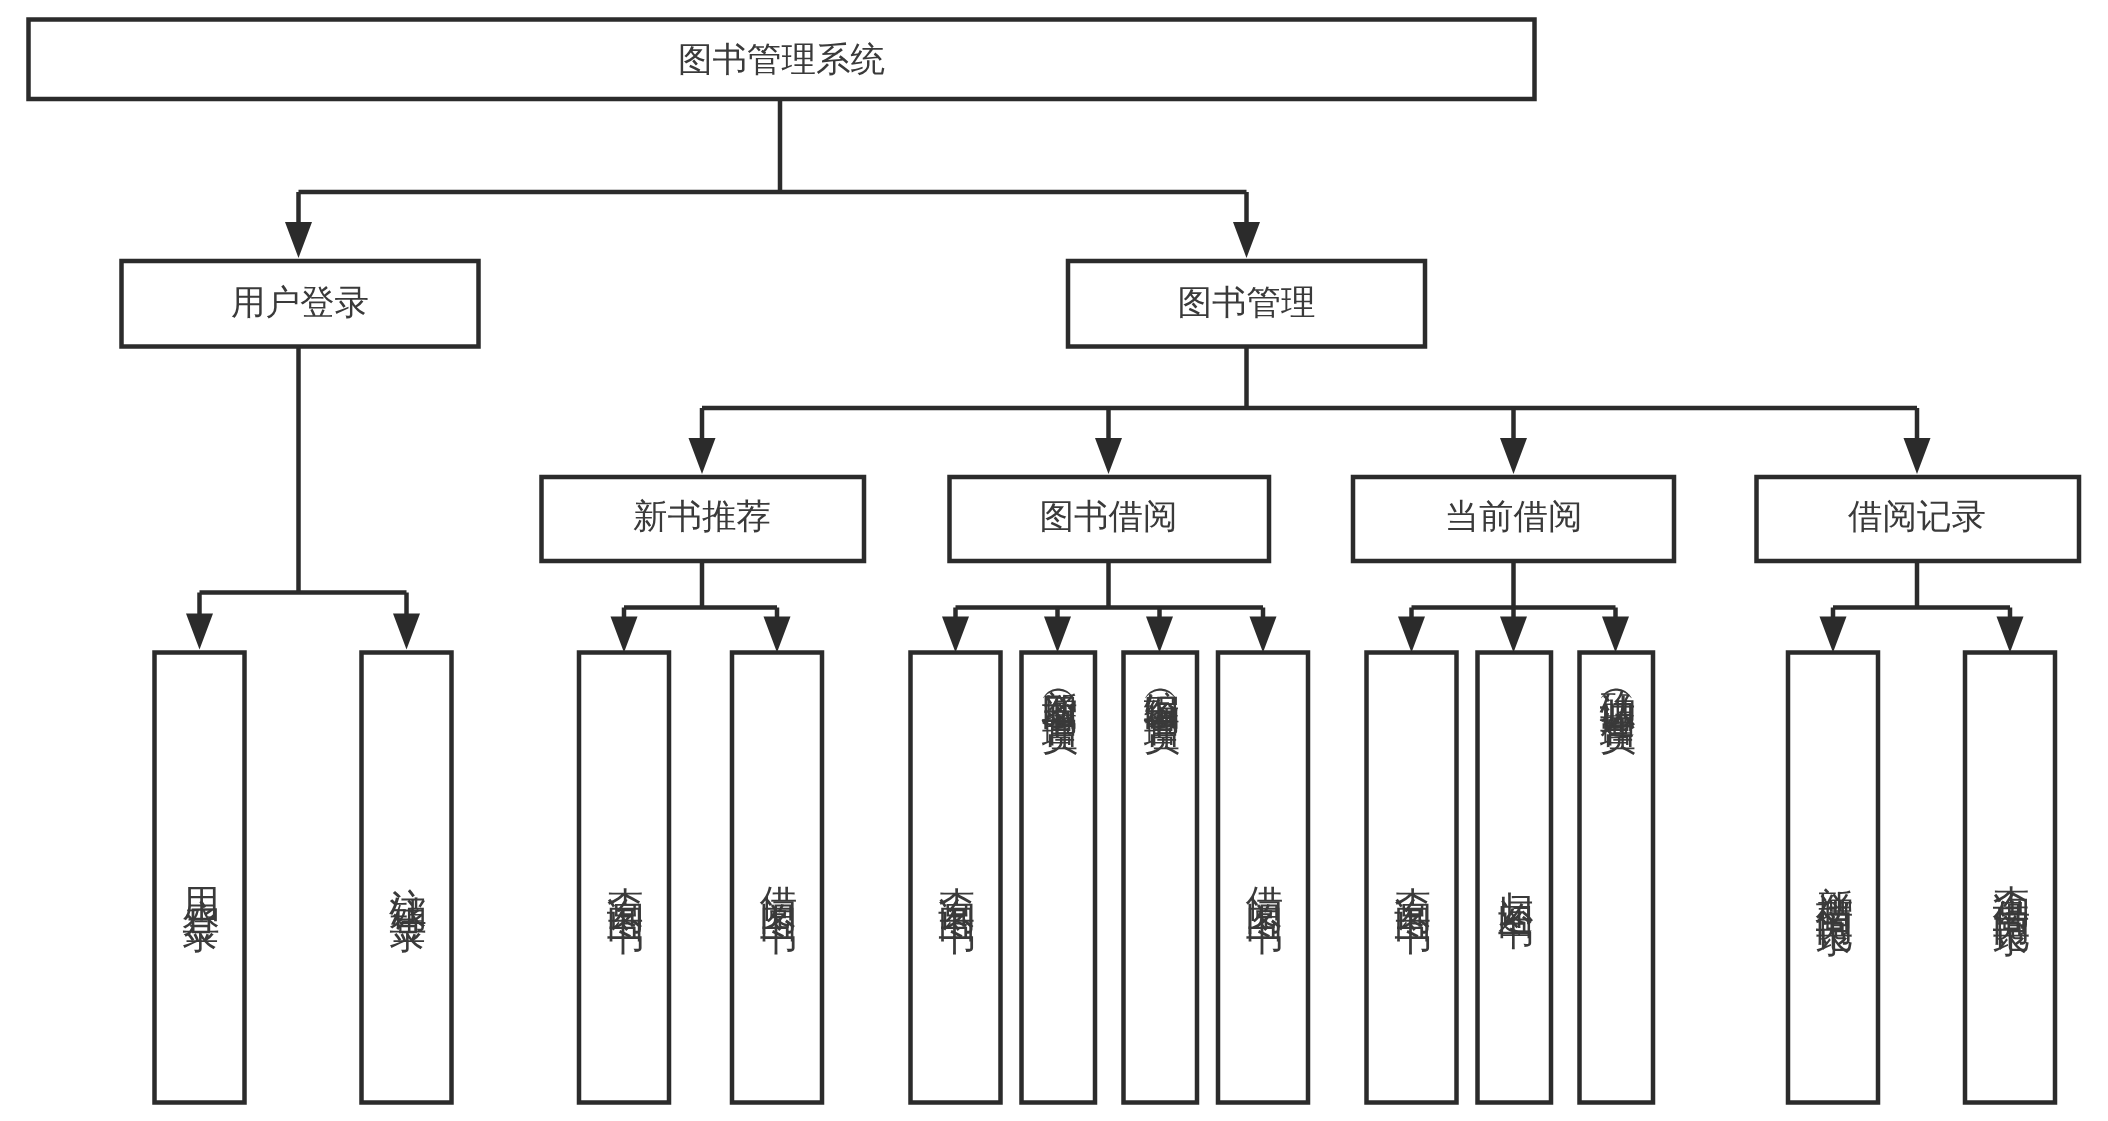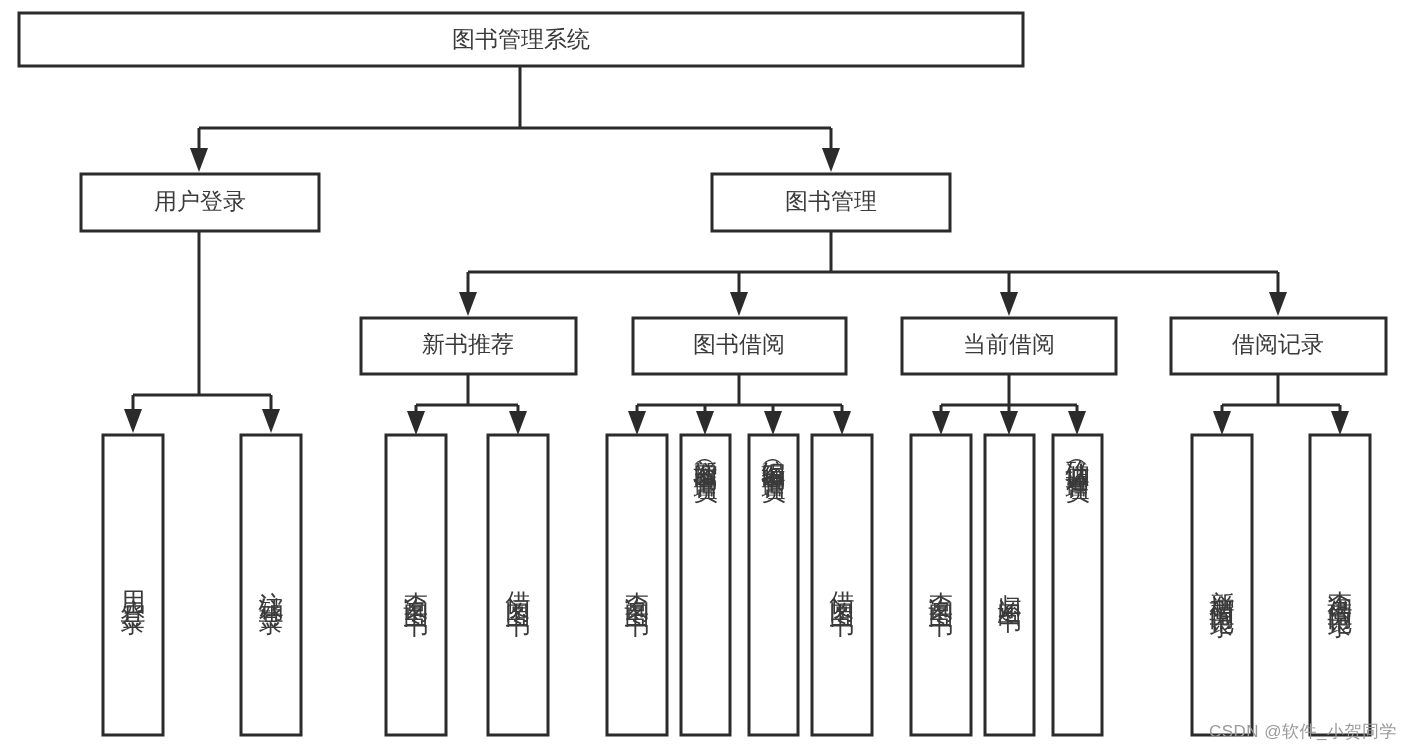--- a/index.html
+++ b/index.html
@@ -202,15 +202,14 @@
   <div class="leaf-label top-aligned" style="left:749px; top:440px; width:49px; height:295px; font-size:24px; letter-spacing:3px;">编辑图书（管理员）</div>
   <div class="leaf-label" style="left:812px; top:435px; width:60px; height:300px;">借阅图书</div>
 
   <div class="leaf-label" style="left:911px; top:435px; width:60px; height:300px;">查询图书</div>
   <div class="leaf-label" style="left:985px; top:435px; width:49px; height:300px; font-size:24px; letter-spacing:5px;">归还图书</div>
   <div class="leaf-label top-aligned" style="left:1053px; top:440px; width:49px; height:295px; font-size:24px; letter-spacing:3px;">确认归还（管理员）</div>
 
   <div class="leaf-label" style="left:1192px; top:435px; width:60px; height:300px; letter-spacing:5px;">新增借阅记录</div>
   <div class="leaf-label" style="left:1310px; top:435px; width:60px; height:300px; letter-spacing:5px;">查询借阅记录</div>
 
-  <div class="watermark">CSDN @软件_小贺同学</div>
 
 </div>
 
 </body></html>

